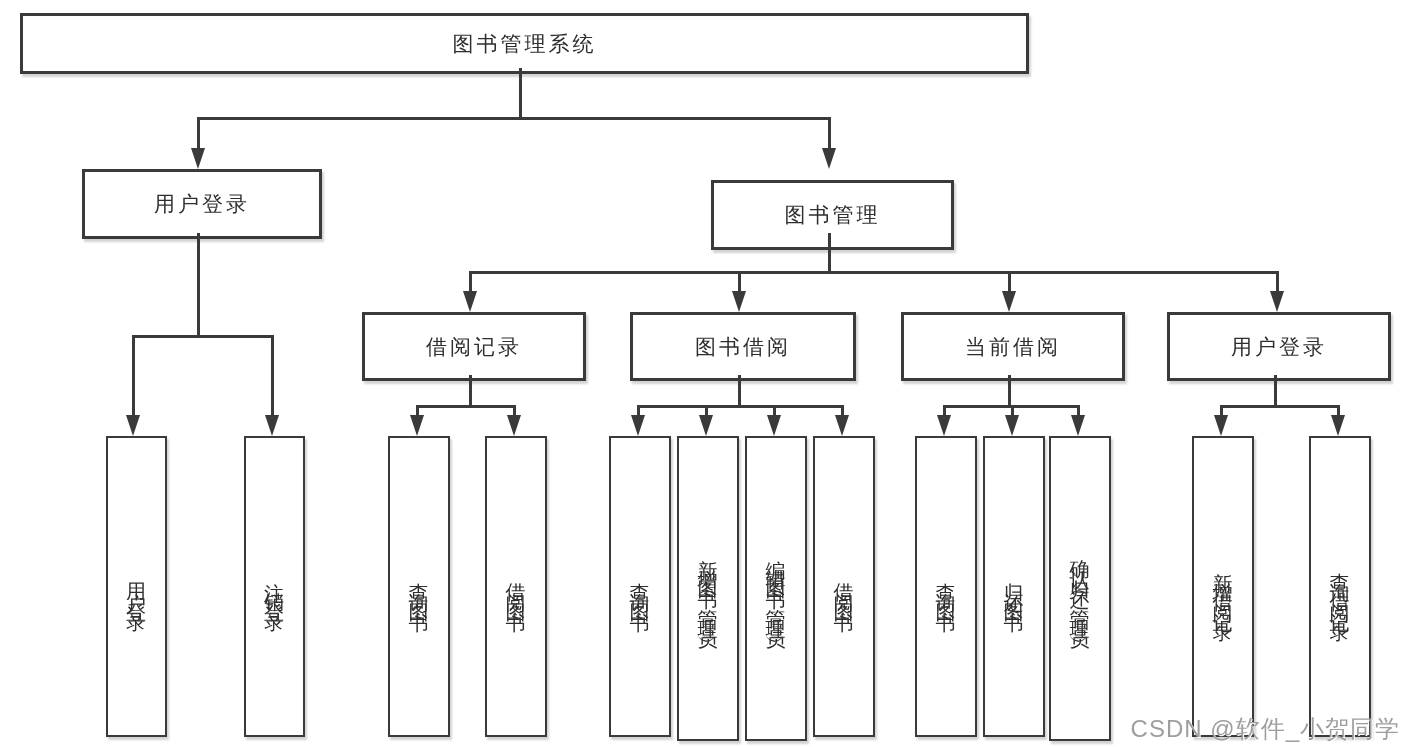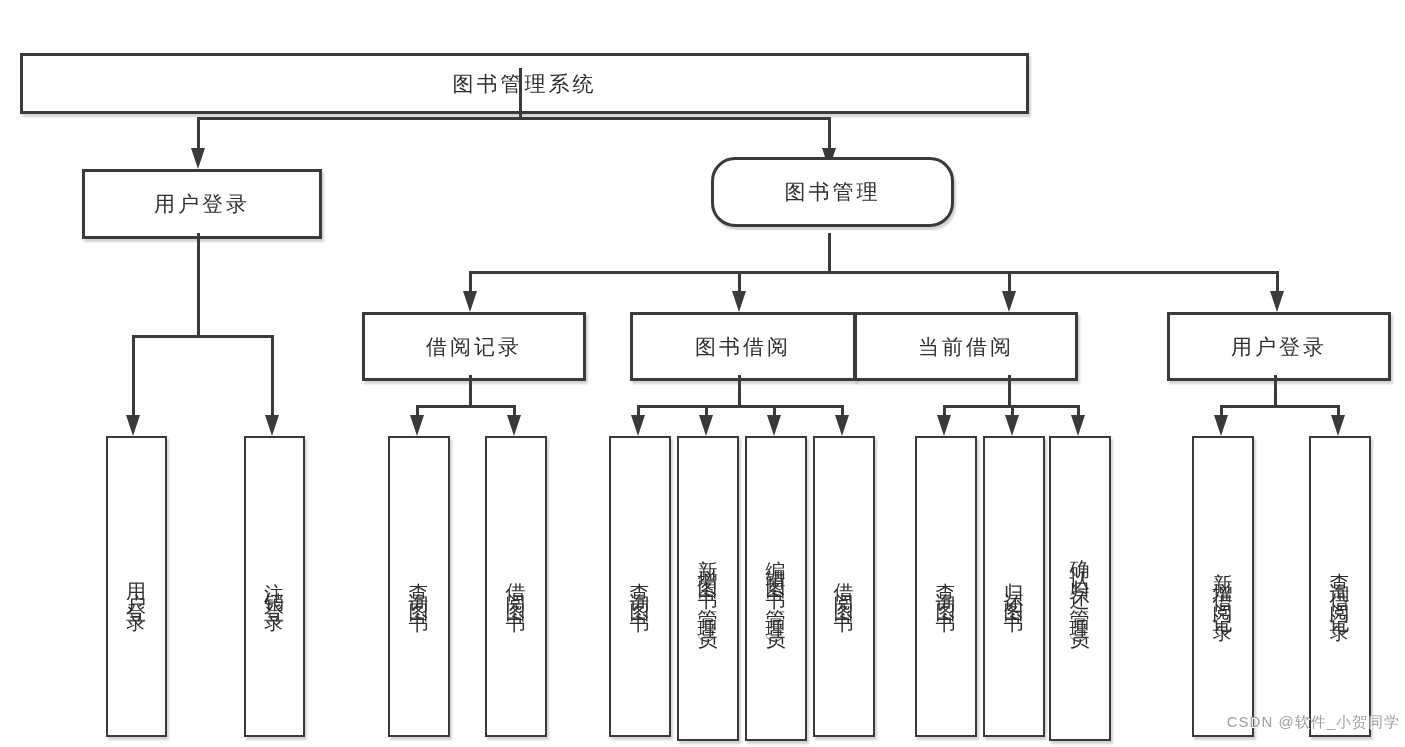--- a/index.html
+++ b/index.html
@@ -20,43 +20,43 @@
   .vbox .lbl{writing-mode:vertical-rl;font-size:20px;color:#2e2e2e;
              letter-spacing:10px;line-height:1;white-space:nowrap;}
 
   
   .vline{position:absolute;width:3px;background:#3a3a3a;}
   .hline{position:absolute;height:3px;background:#3a3a3a;}
   .arrow{position:absolute;width:0;height:0;
          border-left:7px solid transparent;border-right:7px solid transparent;
          border-top:21px solid #3a3a3a;}
 
-  .watermark{position:absolute;right:5px;top:713px;font-size:15px;color:#9e9e9e;
+  .watermark{position:absolute;right:5px;top:713px;font-size:24px;color:#9e9e9e;
              letter-spacing:1px;text-shadow:1px 1px 0 #ffffff;white-space:nowrap;text-align:center;}
 </style>
 </head>
 <body>
 
 <div class="canvas">
 
-  <div class="hbox" style="left:20px;top:13px;width:1003px;height:55px;margin-top:40px;">
+  <div class="hbox" style="left:20px;top:13px;width:1003px;height:55px;">
     <span class="lbl">图书管理系统</span>
   </div>
 
   <div class="vline" style="left:519px;top:68px;height:49px;"></div>
   <div class="hline" style="left:197px;top:117px;width:634px;"></div>
   <div class="vline" style="left:197px;top:117px;height:33px;"></div>
   <div class="arrow" style="left:191px;top:148px;"></div>
   <div class="vline" style="left:828px;top:117px;height:33px;"></div>
   <div class="arrow" style="left:822px;top:148px;"></div>
 
   <div class="hbox" style="left:82px;top:169px;width:234px;height:64px;">
     <span class="lbl">用户登录</span>
   </div>
-  <div class="hbox" style="left:711px;top:157px;width:237px;height:64px;border-radius:24px;">
+  <div class="hbox" style="left:711px;top:180px;width:237px;height:64px;">
     <span class="lbl">图书管理</span>
   </div>
 
   <div class="vline" style="left:197px;top:233px;height:102px;"></div>
   <div class="hline" style="left:132px;top:335px;width:142px;"></div>
   <div class="vline" style="left:132px;top:335px;height:82px;"></div>
   <div class="arrow" style="left:126px;top:415px;"></div>
   <div class="vline" style="left:271px;top:335px;height:82px;"></div>
   <div class="arrow" style="left:265px;top:415px;"></div>
 
@@ -70,21 +70,21 @@
   <div class="arrow" style="left:1002px;top:291px;"></div>
   <div class="vline" style="left:1276px;top:271px;height:22px;"></div>
   <div class="arrow" style="left:1270px;top:291px;"></div>
 
   <div class="hbox" style="left:362px;top:312px;width:218px;height:63px;">
     <span class="lbl">借阅记录</span>
   </div>
   <div class="hbox" style="left:630px;top:312px;width:220px;height:63px;">
     <span class="lbl">图书借阅</span>
   </div>
-  <div class="hbox" style="left:854px;top:312px;width:218px;height:63px;">
+  <div class="hbox" style="left:901px;top:312px;width:218px;height:63px;">
     <span class="lbl">当前借阅</span>
   </div>
   <div class="hbox" style="left:1167px;top:312px;width:218px;height:63px;">
     <span class="lbl">用户登录</span>
   </div>
 
   <div class="vline" style="left:469px;top:375px;height:30px;"></div>
   <div class="hline" style="left:416px;top:405px;width:100px;"></div>
   <div class="vline" style="left:416px;top:405px;height:12px;"></div>
   <div class="arrow" style="left:410px;top:415px;"></div>

